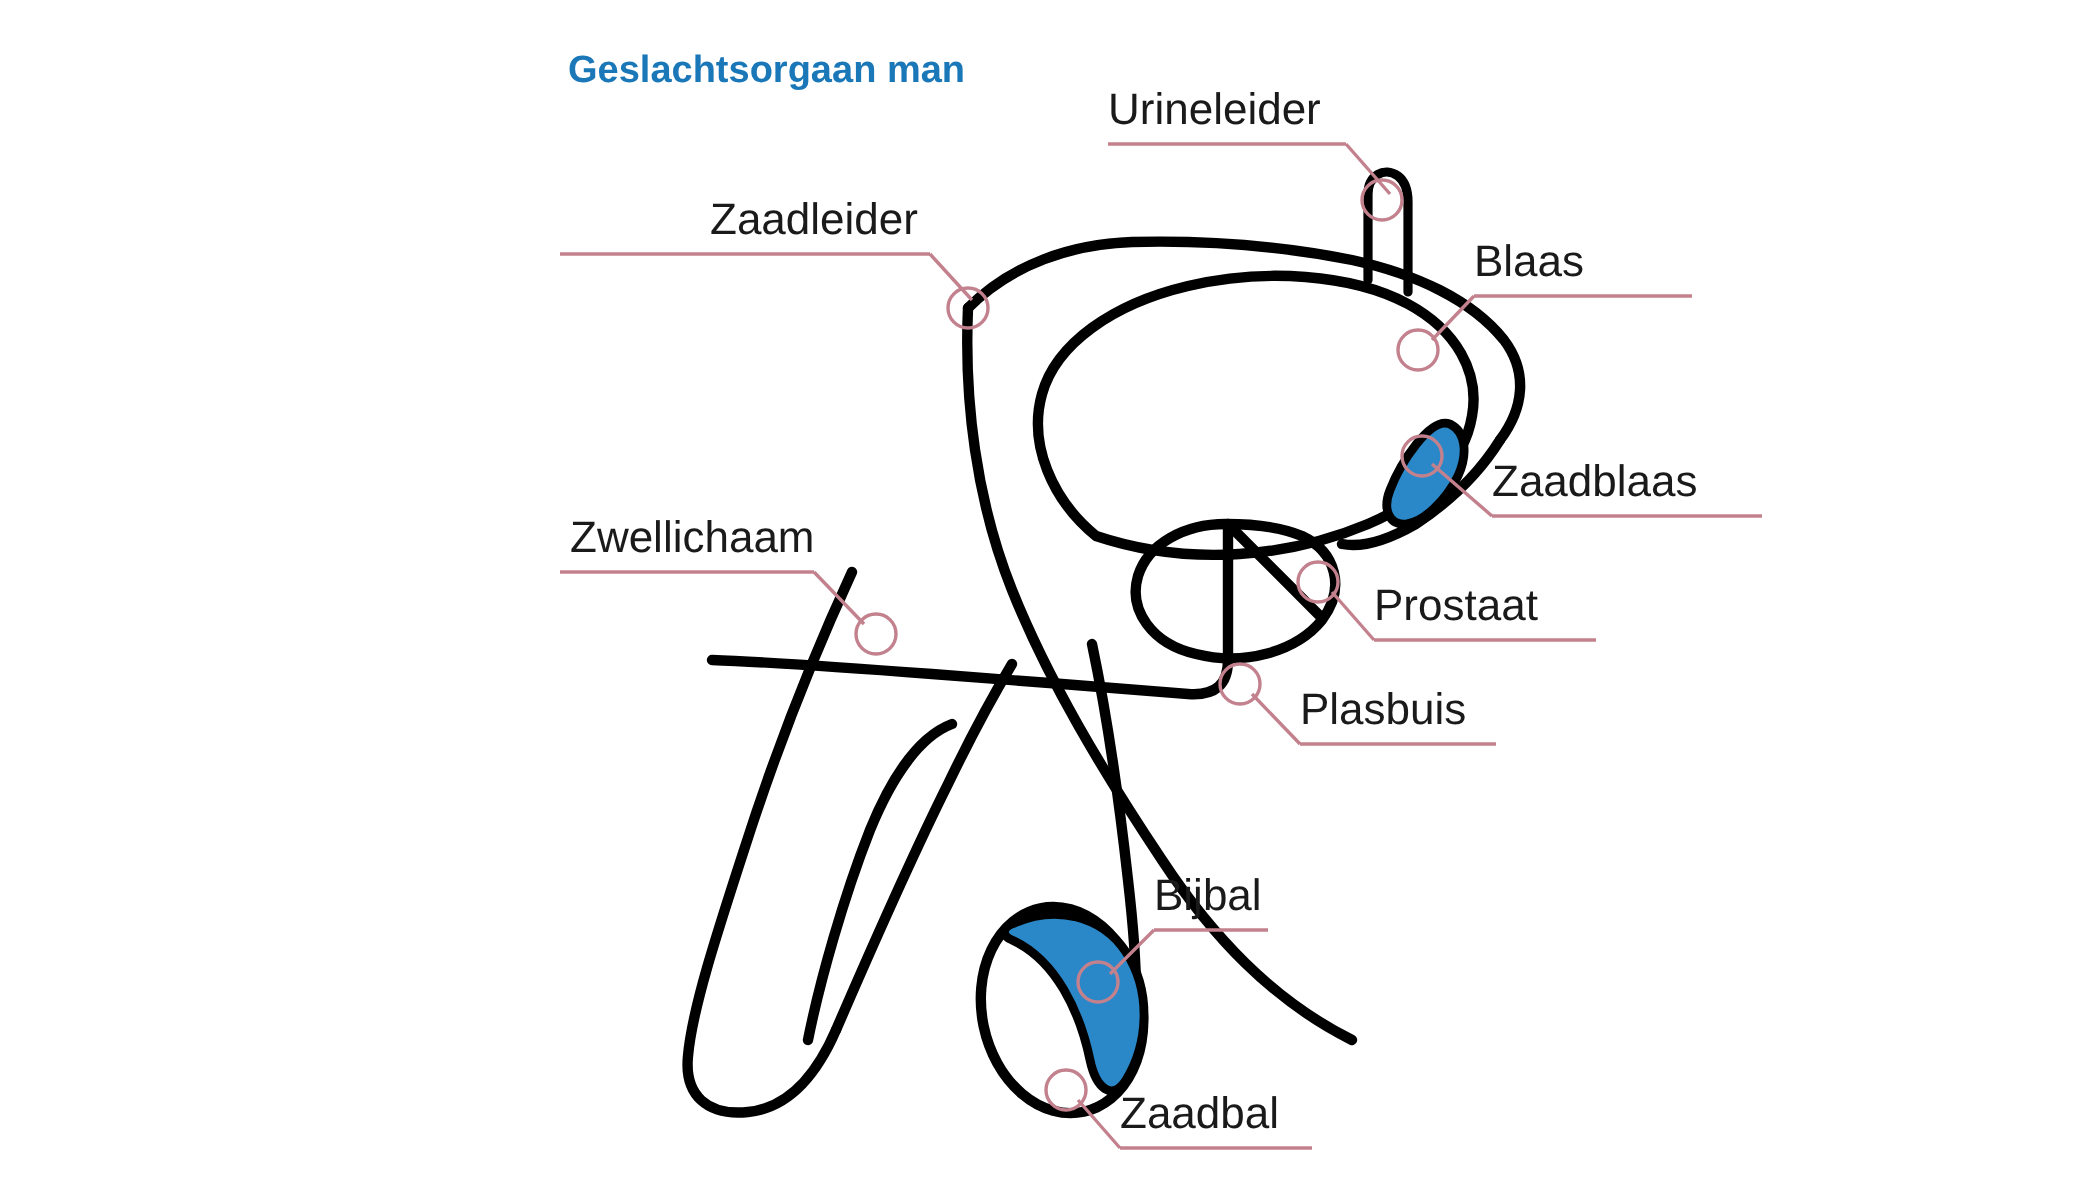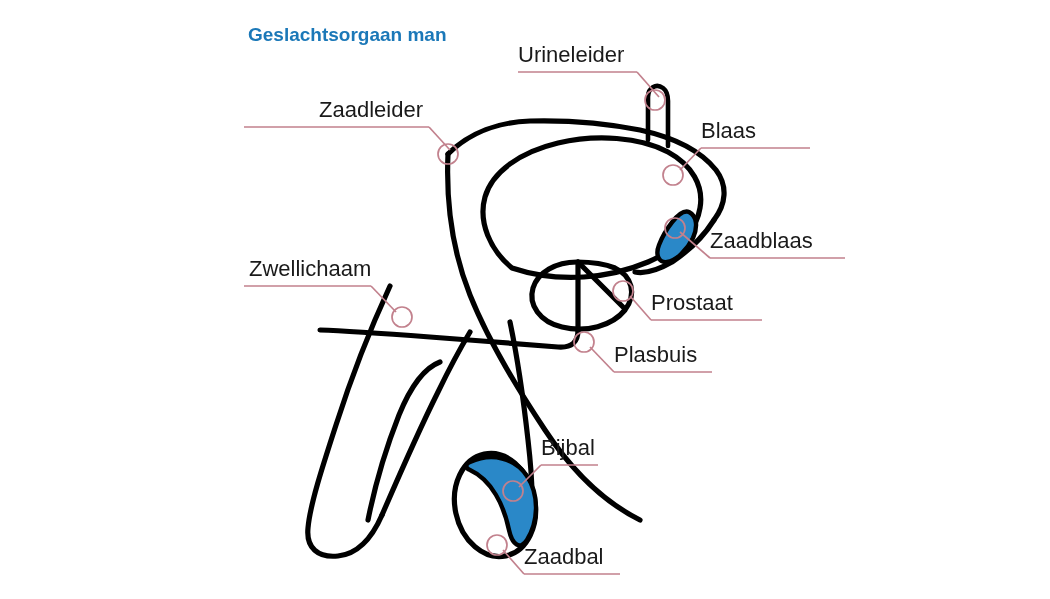--- a/index.html
+++ b/index.html
@@ -7,20 +7,21 @@
     padding: 0;
     background: #ffffff;
   }
   #page {
     position: relative;
     width: 900px;
     height: 599px;
     background: #ffffff;
     overflow: hidden;
     font-family: "Liberation Sans", sans-serif;
+    margin-left: 36px;
   }
   #diagram-svg {
     position: absolute;
     left: 0;
     top: 0;
     width: 1050px;
     height: 599px;
   }
   .title-text {
     font-family: "Liberation Sans", sans-serif;

